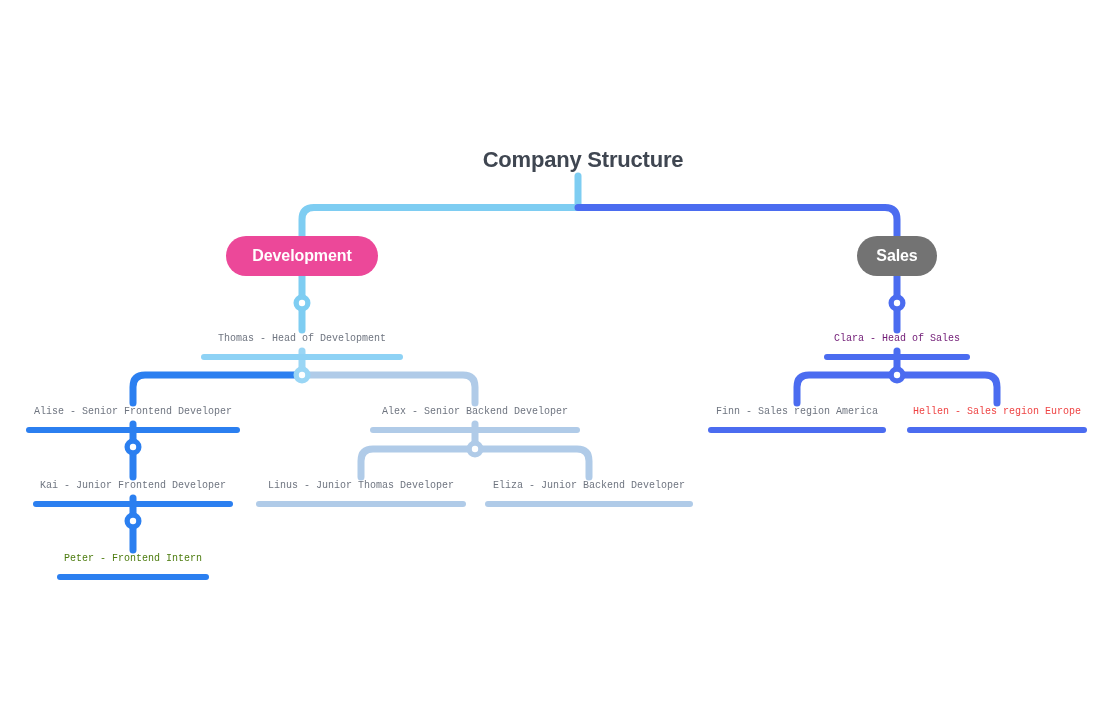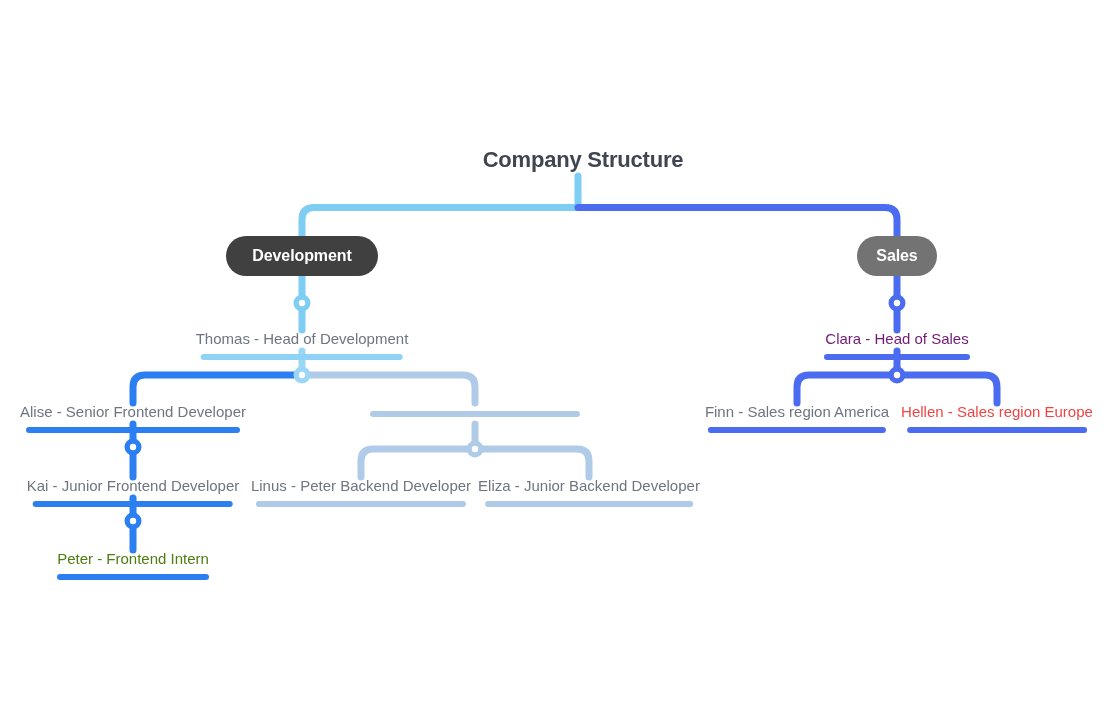--- a/index.html
+++ b/index.html
@@ -56,22 +56,22 @@
     box-sizing: border-box;
     padding: 0 22px;
   }
   .person-node {
     position: absolute;
     transform: translateX(-50%);
     text-align: center;
     white-space: nowrap;
   }
   .person-label {
-    font-family: Liberation Sans, sans-serif;
-    font-size: 15px;
+    font-family: Liberation Mono, monospace;
+    font-size: 10px;
     color: #6f7580;
     line-height: 16px;
     white-space: nowrap;
   }
   .person-bar {
     height: 6px;
     border-radius: 3px;
     margin: 7px auto 0 auto;
   }
 </style>
@@ -109,57 +109,58 @@
       <circle cx="133" cy="447" r="3.2" fill="#ffffff"></circle>
       <circle cx="475" cy="449" r="8.5" fill="#b0cbe8"></circle>
       <circle cx="475" cy="449" r="3.2" fill="#ffffff"></circle>
       <circle cx="133" cy="521" r="8.5" fill="#2b7ff0"></circle>
       <circle cx="133" cy="521" r="3.2" fill="#ffffff"></circle>
     </svg>
 
   <div class="chart-title" style="left: 583px; top: 147px; color: rgb(63, 70, 81);">Company Structure</div>
 
   <div id="departments-layer">
-      <div class="dept-pill" style="left: 302px; top: 236px; width: 152px; background: #404040;">
+      <div class="dept-pill" style="left: 302px; top: 236px; width: 152px; background: #ec4899;">
         <span>Development</span>
       </div>
       <div class="dept-pill" style="left: 897px; top: 236px; width: 80px; background: #737373;">
         <span>Sales</span>
       </div>
     </div>
   <div id="people-layer">
       <div class="person-node" style="left: 302px; top: 331px;">
         <div class="person-label" style="color: rgb(111, 117, 128);">Thomas - Head of Development</div>
         <div class="person-bar" style="width: 202px; background: rgb(142, 210, 245);"></div>
       </div>
       <div class="person-node" style="left: 897px; top: 331px;">
         <div class="person-label" style="color: #701a75;">Clara - Head of Sales</div>
         <div class="person-bar" style="width: 146px; background: rgb(75, 108, 240);"></div>
       </div>
       <div class="person-node" style="left: 133px; top: 404px;">
         <div class="person-label" style="color: rgb(111, 117, 128);">Alise - Senior Frontend Developer</div>
         <div class="person-bar" style="width: 214px; background: rgb(43, 127, 240);"></div>
       </div>
       <div class="person-node" style="left: 475px; top: 404px;">
+        <div class="person-label" style="color: rgb(111, 117, 128);">Alex - Senior Backend Developer</div>
         <div class="person-bar" style="width: 210px; background: rgb(176, 203, 232);"></div>
       </div>
       <div class="person-node" style="left: 797px; top: 404px;">
         <div class="person-label" style="color: rgb(111, 117, 128);">Finn - Sales region America</div>
         <div class="person-bar" style="width: 178px; background: rgb(75, 108, 240);"></div>
       </div>
       <div class="person-node" style="left: 997px; top: 404px;">
         <div class="person-label" style="color: #ef4444;">Hellen - Sales region Europe</div>
         <div class="person-bar" style="width: 180px; background: rgb(75, 108, 240);"></div>
       </div>
       <div class="person-node" style="left: 133px; top: 478px;">
         <div class="person-label" style="color: rgb(111, 117, 128);">Kai - Junior Frontend Developer</div>
         <div class="person-bar" style="width: 200px; background: rgb(43, 127, 240);"></div>
       </div>
       <div class="person-node" style="left: 361px; top: 478px;">
-        <div class="person-label" style="color: rgb(111, 117, 128);">Linus - Peter Backend Developer</div>
+        <div class="person-label" style="color: rgb(111, 117, 128);">Linus - Junior Thomas Developer</div>
         <div class="person-bar" style="width: 210px; background: rgb(176, 203, 232);"></div>
       </div>
       <div class="person-node" style="left: 589px; top: 478px;">
         <div class="person-label" style="color: rgb(111, 117, 128);">Eliza - Junior Backend Developer</div>
         <div class="person-bar" style="width: 208px; background: rgb(176, 203, 232);"></div>
       </div>
       <div class="person-node" style="left: 133px; top: 551px;">
         <div class="person-label" style="color: #4d7c0f;">Peter - Frontend Intern</div>
         <div class="person-bar" style="width: 152px; background: rgb(43, 127, 240);"></div>
       </div>

